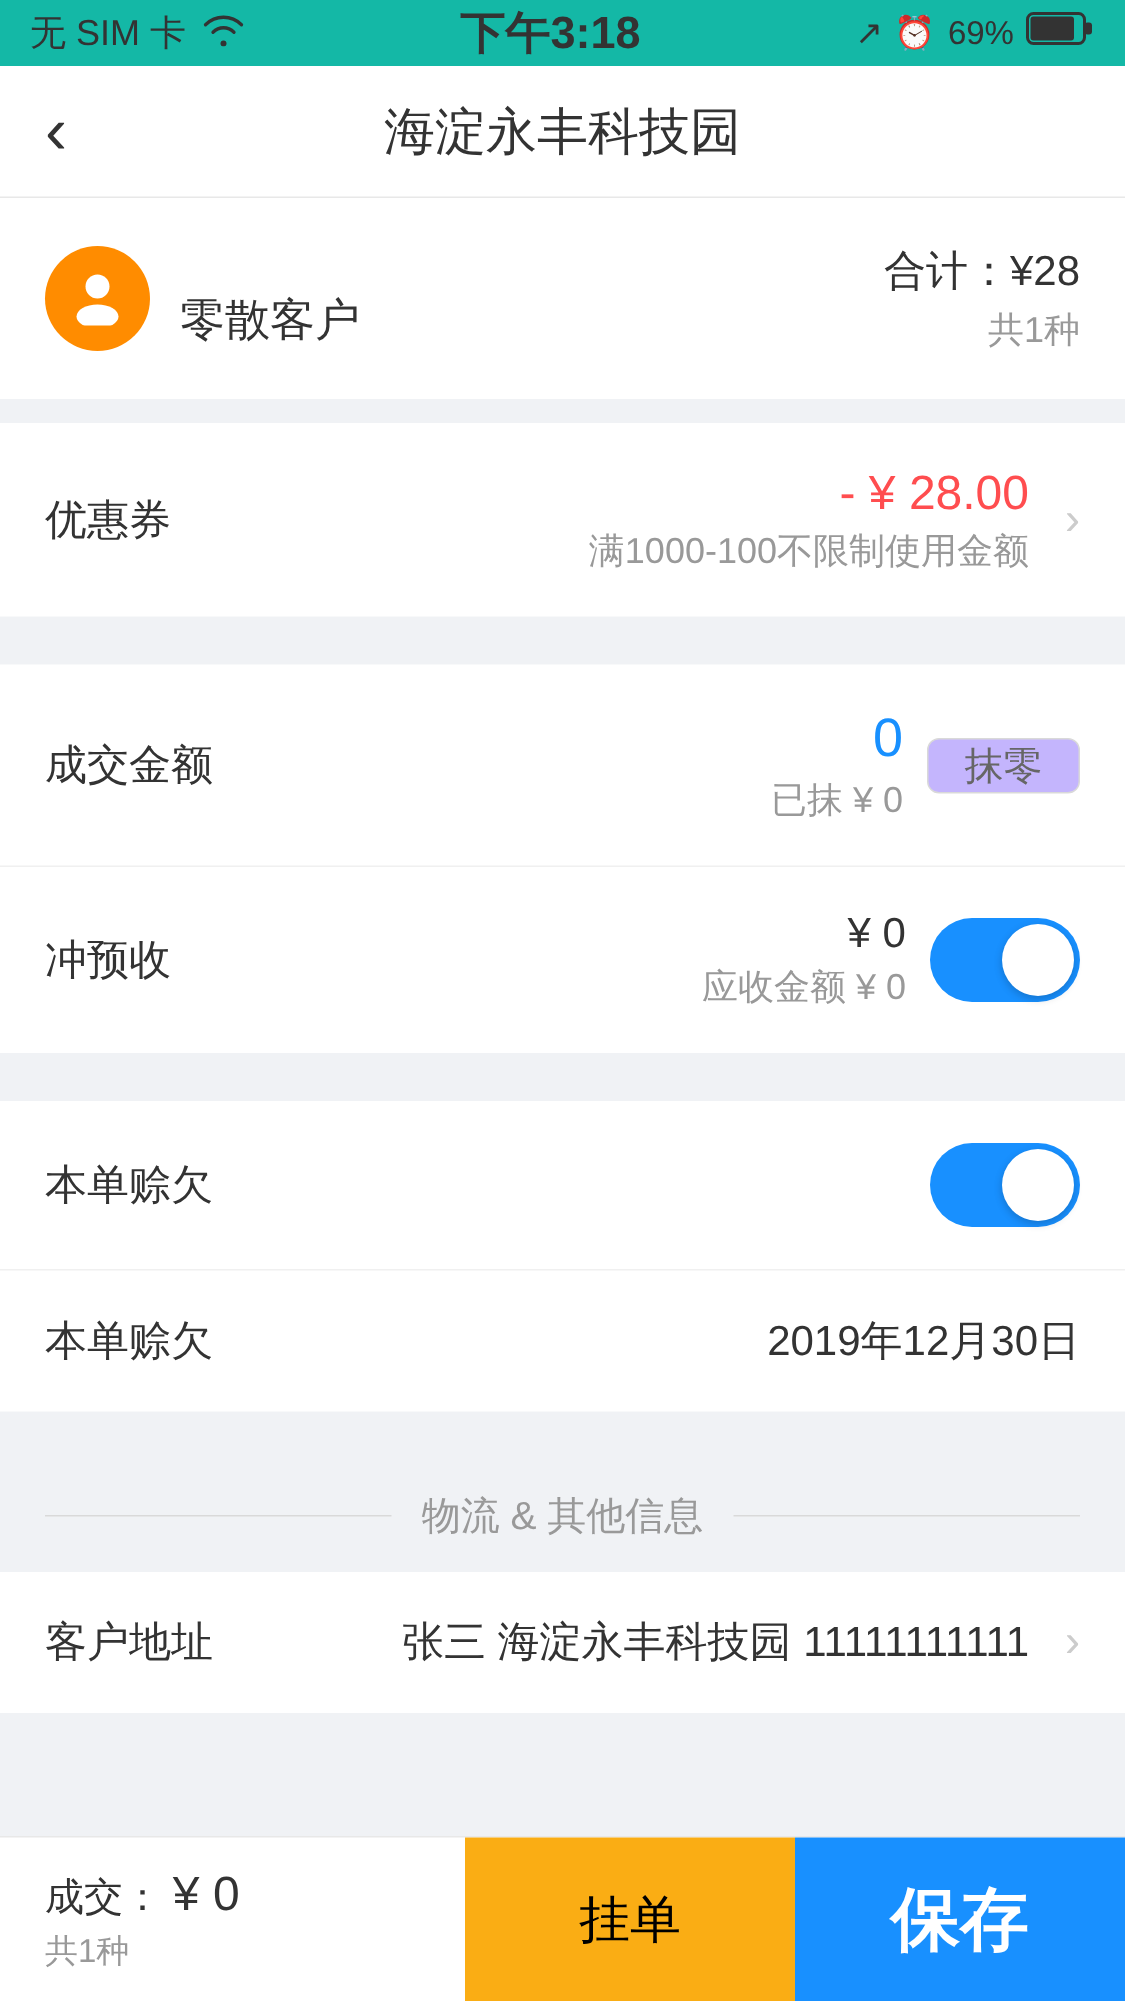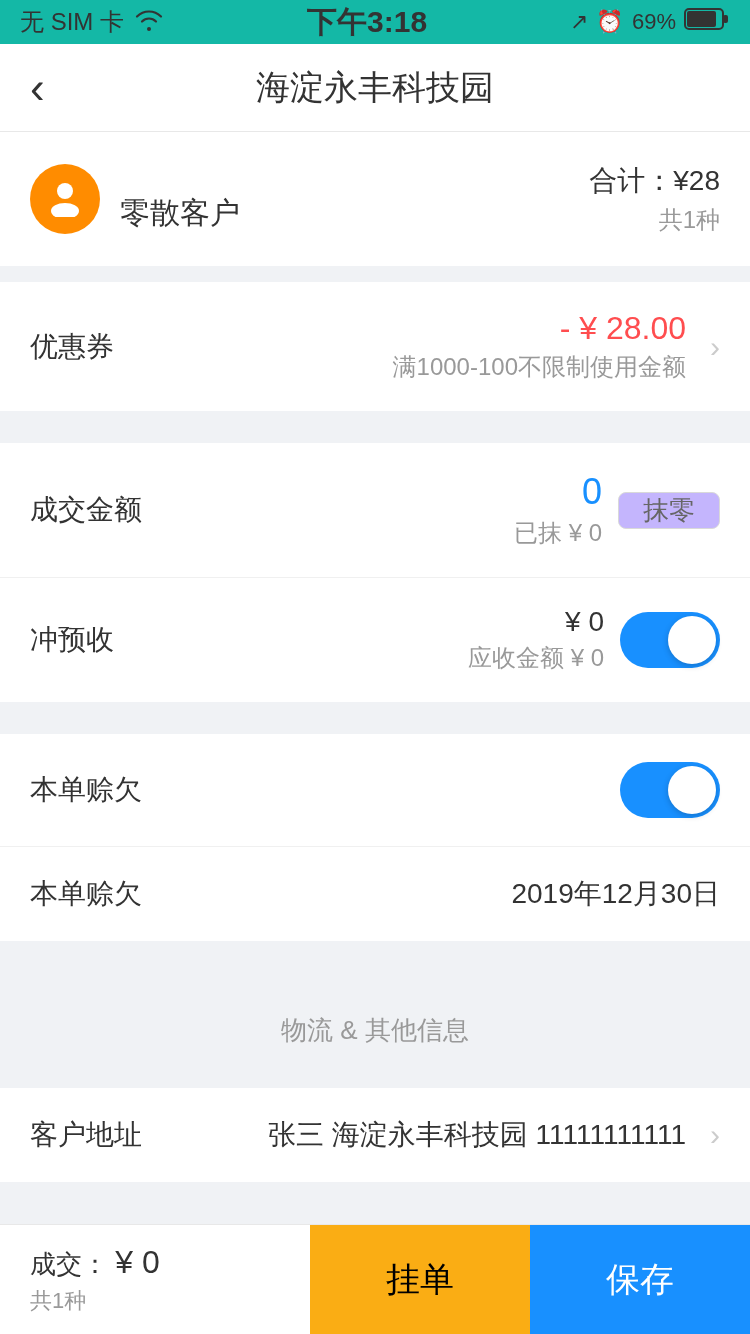--- a/index.html
+++ b/index.html
@@ -193,21 +193,20 @@
     .section-header {
       background: #f0f2f5;
       padding: 20px 30px;
       font-size: 26px;
       color: #999;
       text-align: center;
       display: flex;
       align-items: center;
       justify-content: center;
       gap: 20px;
-      flex-direction: column;
     }
     .section-header-line {
       flex: 1;
       height: 1px;
       background: #d9d9d9;
     }
 
     
     .due-date-label {
       font-size: 28px;
@@ -261,24 +260,24 @@
       cursor: pointer;
       font-weight: 500;
     }
     .btn-save {
       width: 220px;
       height: 110px;
       background: #1890ff;
       display: flex;
       align-items: center;
       justify-content: center;
-      font-size: 34px;
+      font-size: 46px;
       color: #fff;
       cursor: pointer;
-      font-weight: 400;
+      font-weight: 700;
     }
   </style>
 </head>
 <body>
 
 <div class="status-bar">
   <div class="status-left">
     <span style="font-size:24px;">无 SIM 卡</span>
     <span>
       <svg width="30" height="22" viewBox="0 0 30 22" fill="none">

